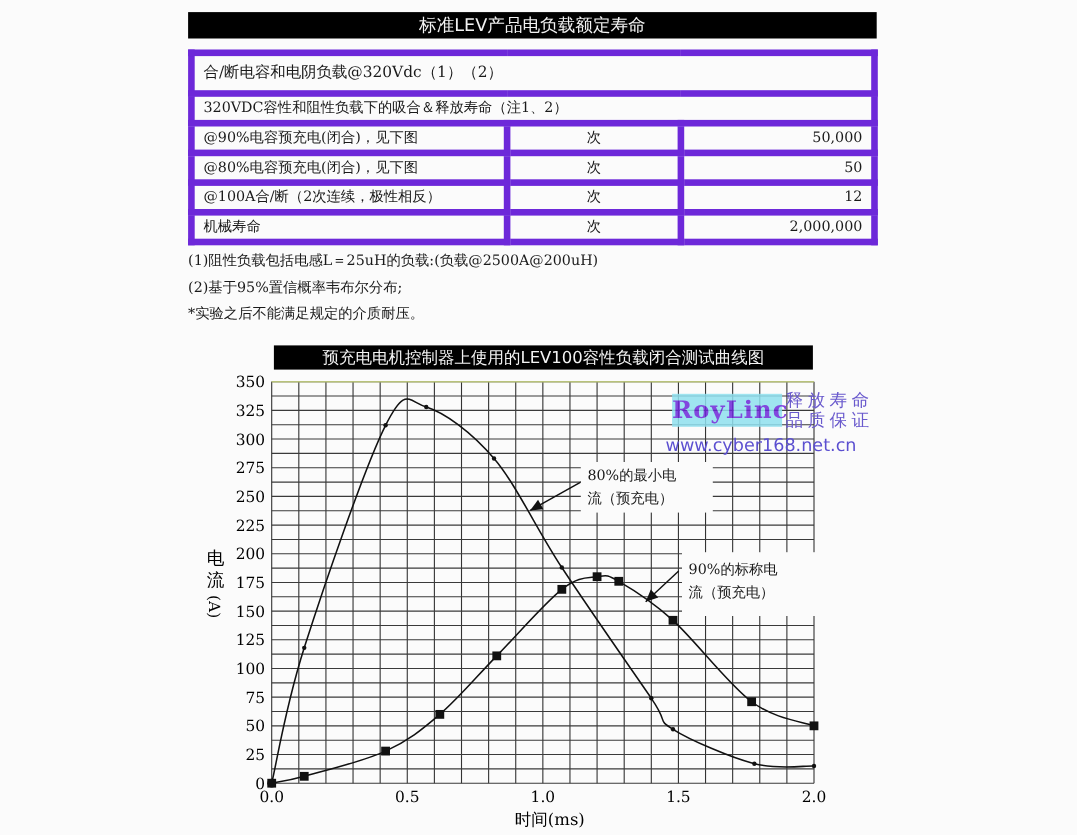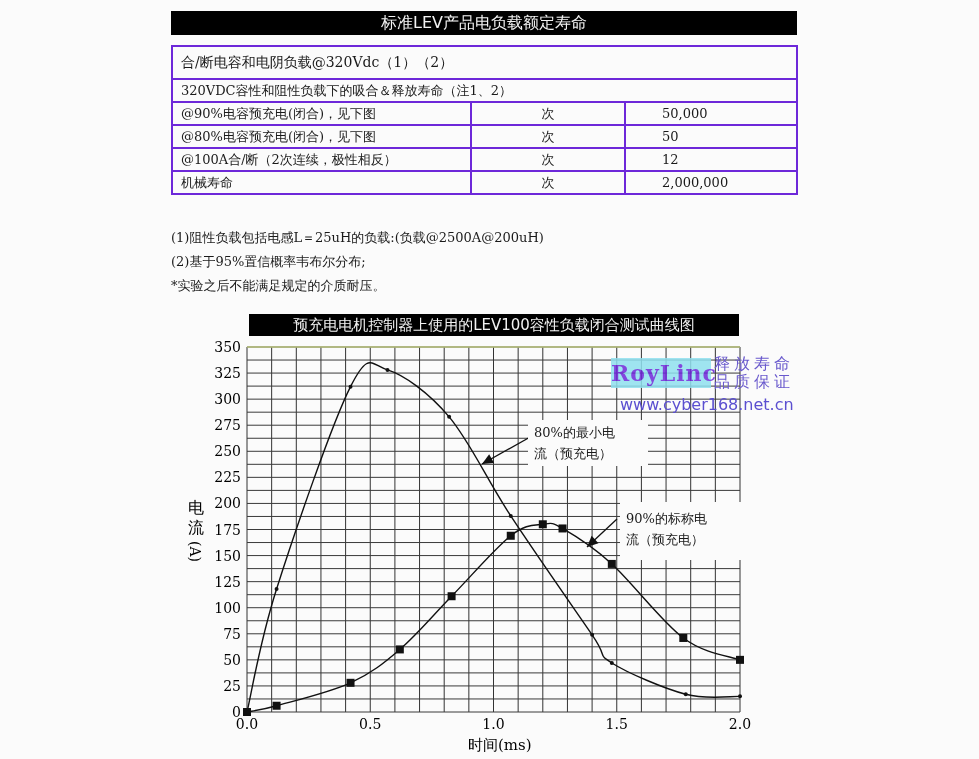--- a/index.html
+++ b/index.html
@@ -4,31 +4,31 @@
 <style>
   html, body { margin:0; padding:0; background:#fbfbfb; }
   body { width:979px; height:759px; position:relative; overflow:hidden;
          font-family:"DejaVu Serif","Liberation Serif",serif; color:#1a1a1a; }
   .banner { position:absolute; background:#000000; color:#f2f2f2;
             font-family:"DejaVu Sans","Liberation Sans",sans-serif; text-align:center; }
   #title1 { left:171px; top:11px; width:626px; height:24px; line-height:24px; font-size:16px; }
   #title2 { left:249px; top:314px; width:490px; height:22px; line-height:22px; font-size:15px; }
   table.spec { position:absolute; left:171px; top:45px; width:627px; border-collapse:collapse;
                font-size:13px; }
-  table.spec td { border:2px solid #6d28d9; padding:0 8px; height:21px; line-height:21px; white-space:nowrap; }
+  table.spec td { border:6px solid #6d28d9; padding:0 8px; height:21px; line-height:21px; white-space:nowrap; }
   table.spec tr.r1 td { height:31px; line-height:31px; font-size:14px; }
   table.spec td.unit { text-align:center; width:136px; }
-  table.spec td.val { width:126px; padding-left:36px; }
+  table.spec td.val { width:126px; padding-left:36px;text-align:right; }
   .notes { position:absolute; left:171px; top:226px; font-size:13px; line-height:24px; }
   svg.chart { position:absolute; left:0; top:0; }
   .wm-box { position:absolute; left:611px; top:358px; width:100px; height:30px; background:#8fe0ef; opacity:.85;
             color:#6d28d9; font-size:22px; line-height:30px; text-align:center; font-family:"DejaVu Serif",serif; letter-spacing:1px;font-weight:bold; }
   .wm-cn { position:absolute; left:714px; top:355px; color:#6a5acd; font-size:16px; line-height:18px; letter-spacing:4px;
            font-family:"DejaVu Sans",sans-serif; }
-  .wm-url { position:absolute; left:620px; top:395px; color:#5b4fd0; font-size:16px; font-family:"DejaVu Sans",sans-serif; }
+  .wm-url { position:absolute; left:605px; top:395px; color:#5b4fd0; font-size:16px; font-family:"DejaVu Sans",sans-serif; }
   .ann { position:absolute; background:#fbfbfb; font-size:13px; line-height:21px; }
 </style>
 </head>
 <body>
 
 <div class="banner" id="title1">标准LEV产品电负载额定寿命</div>
 
 <table class="spec">
   <tbody>
       <tr class="r1">

